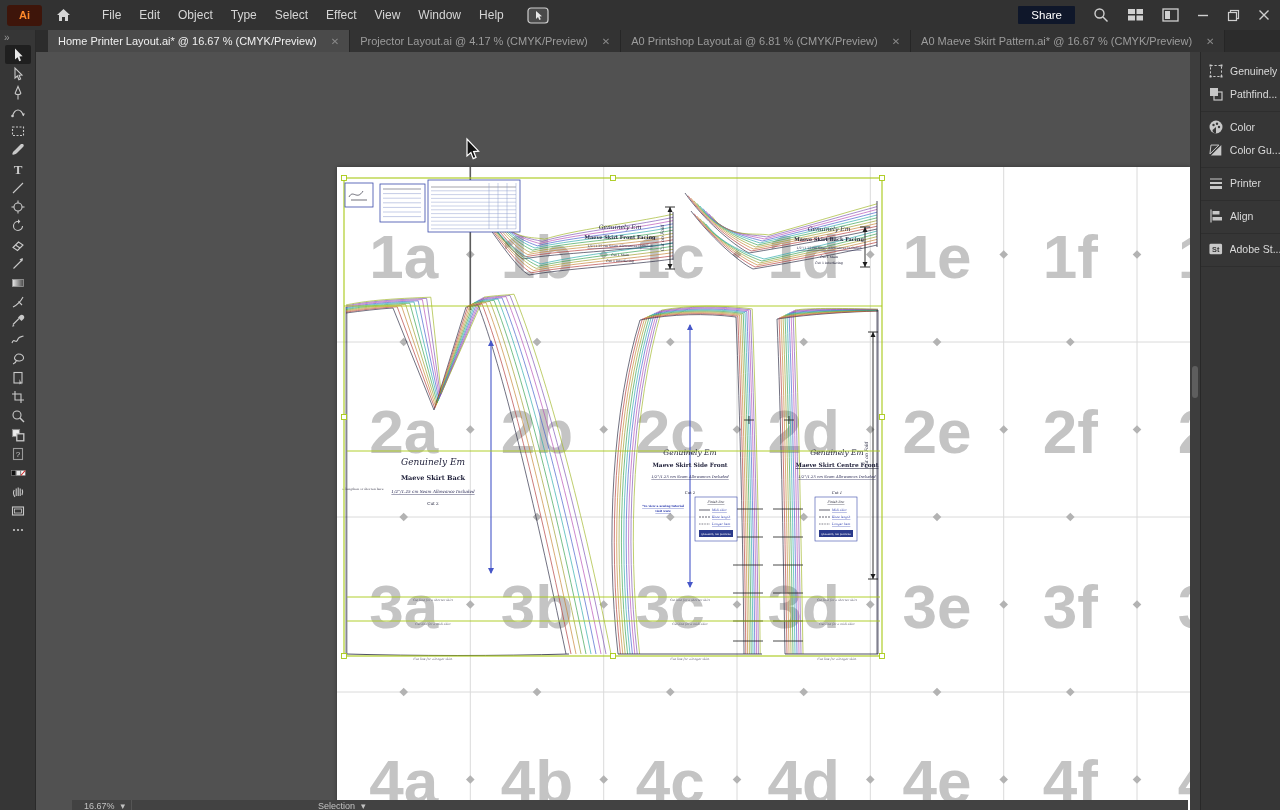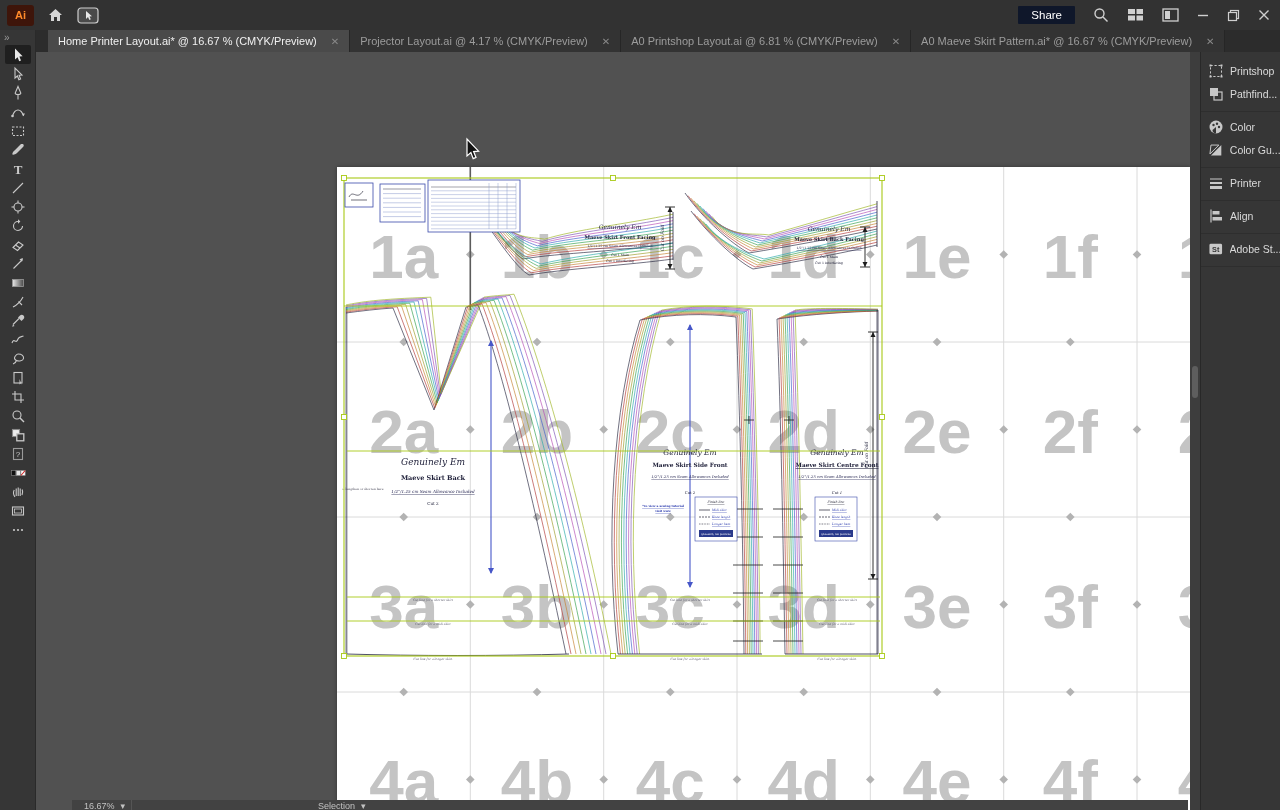--- a/index.html
+++ b/index.html
@@ -2,21 +2,21 @@
 <html><head>
 <meta charset="utf-8">
 <style>
   * { box-sizing: border-box; margin: 0; padding: 0; }
   html,body { width:1280px; height:810px; overflow:hidden; background:#3a3a3a;
     font-family:"Liberation Sans", sans-serif; }
   .app { width:1280px; height:810px; display:flex; flex-direction:column; position:relative; }
 
   
   .titlebar { height:30px; background:#323232; display:flex; align-items:center; flex:0 0 30px; }
-  .ai-logo { width:27px; height:21px; margin-left:7px; border-radius:3px; background:#3e150a;
+  .ai-logo { width:35px; height:21px; margin-left:7px; border-radius:3px; background:#3e150a;
     color:#ff8a2a; font-size:11px; font-weight:bold; display:flex; align-items:center; justify-content:center; }
   .home-ic { margin-left:14px; }
   .menus { display:flex; margin-left:22px; }
   .menu-item { color:#d6d6d6; font-size:12px; padding:5px 9px; cursor:default; }
   .present-ic { margin-left:14px; }
   .tb-right { margin-left:auto; display:flex; align-items:center; gap:18px; padding-right:10px; }
   .share-btn { background:#0f172a; color:#fff; font-size:11.5px; border-radius:1px; padding:3px 13px; }
   .wicon { display:flex; align-items:center; }
 
   
@@ -60,20 +60,31 @@
 
 <div class="app">
 
   <div class="titlebar">
     <div class="ai-logo">Ai</div>
     <span class="home-ic wicon">
       <svg width="15" height="14" viewBox="0 0 15 14">
           <path d="M7.5 1 L14 7 H12 V13 H9 V9 H6 V13 H3 V7 H1 Z" fill="#d6d6d6"></path>
         </svg>
     </span>
+    <div class="menus" id="menu-bar">
+        <div class="menu-item">File</div>
+        <div class="menu-item">Edit</div>
+        <div class="menu-item">Object</div>
+        <div class="menu-item">Type</div>
+        <div class="menu-item">Select</div>
+        <div class="menu-item">Effect</div>
+        <div class="menu-item">View</div>
+        <div class="menu-item">Window</div>
+        <div class="menu-item">Help</div>
+      </div>
     <span class="present-ic wicon">
       <svg width="22" height="17" viewBox="0 0 22 17">
           <rect x="1" y="1" width="20" height="15" rx="3" fill="#4a4a4a" stroke="#cfcfcf" stroke-width="1.2"></rect>
           <path d="M9 4 L9 12 L11 10 L12.4 13 L13.8 12.3 L12.5 9.5 L15 9.2 Z" fill="#e8e8e8"></path>
         </svg>
     </span>
     <div class="tb-right">
       <div class="share-btn">Share</div>
       <span class="wicon">
         <svg width="16" height="16" viewBox="0 0 16 16">
@@ -672,21 +683,21 @@
         <div class="dock" id="dock">
             <div class="dock-group">
               <div class="dock-item">
                 <svg width="18" height="18" viewBox="0 0 18 18">
                   <rect x="3.5" y="3.5" width="11" height="11" fill="none" stroke="#c8c8c8" stroke-dasharray="2.2,1.8"></rect>
                   <rect x="2.5" y="2.5" width="2" height="2" fill="#c8c8c8"></rect>
                   <rect x="13.5" y="2.5" width="2" height="2" fill="#c8c8c8"></rect>
                   <rect x="2.5" y="13.5" width="2" height="2" fill="#c8c8c8"></rect>
                   <rect x="13.5" y="13.5" width="2" height="2" fill="#c8c8c8"></rect>
                 </svg>
-                <span>Printshop</span>
+                <span>Genuinely</span>
               </div>
               <div class="dock-item">
                 <svg width="18" height="18" viewBox="0 0 18 18">
                   <rect x="3" y="3" width="8" height="8" fill="#c8c8c8"></rect>
                   <rect x="7" y="7" width="8" height="8" fill="none" stroke="#c8c8c8" stroke-width="1.2"></rect>
                 </svg>
                 <span>Pathfind...</span>
               </div>
             </div>
             <div class="dock-group">

